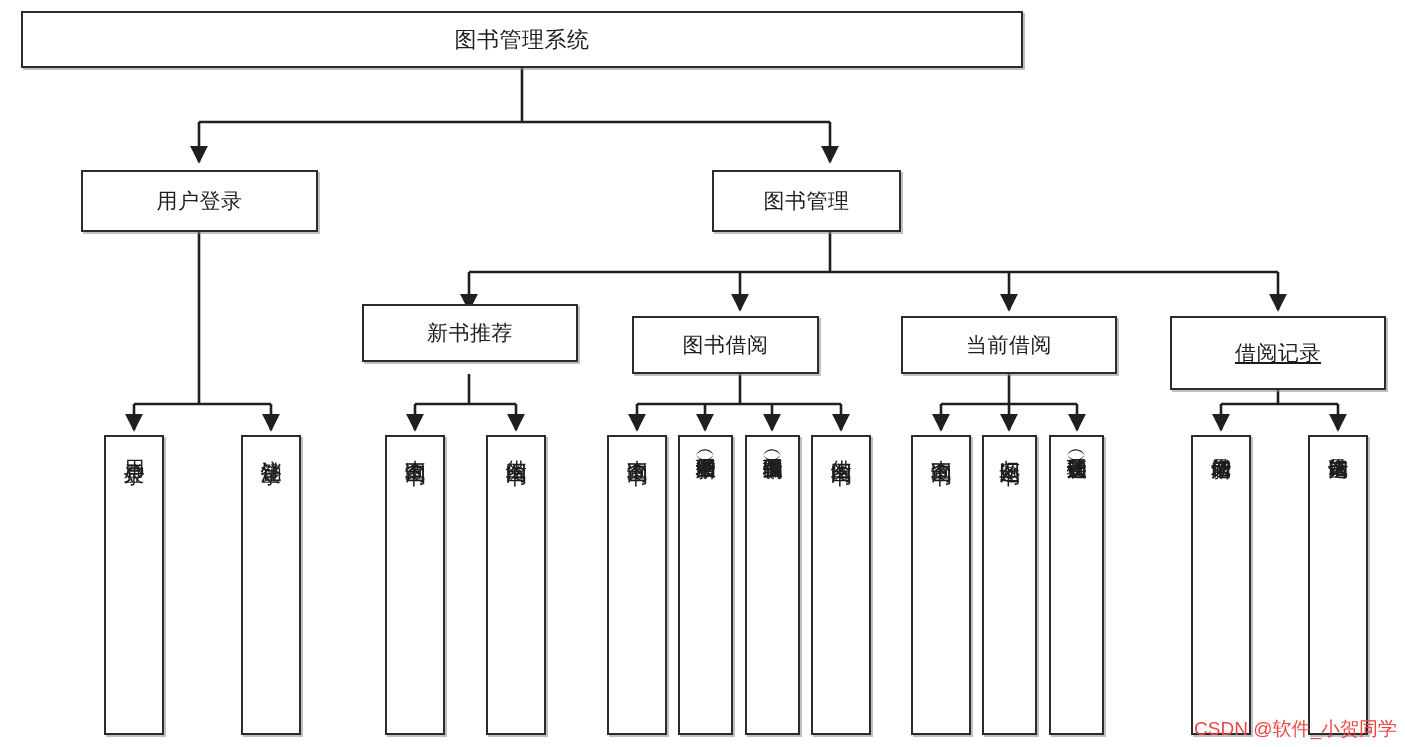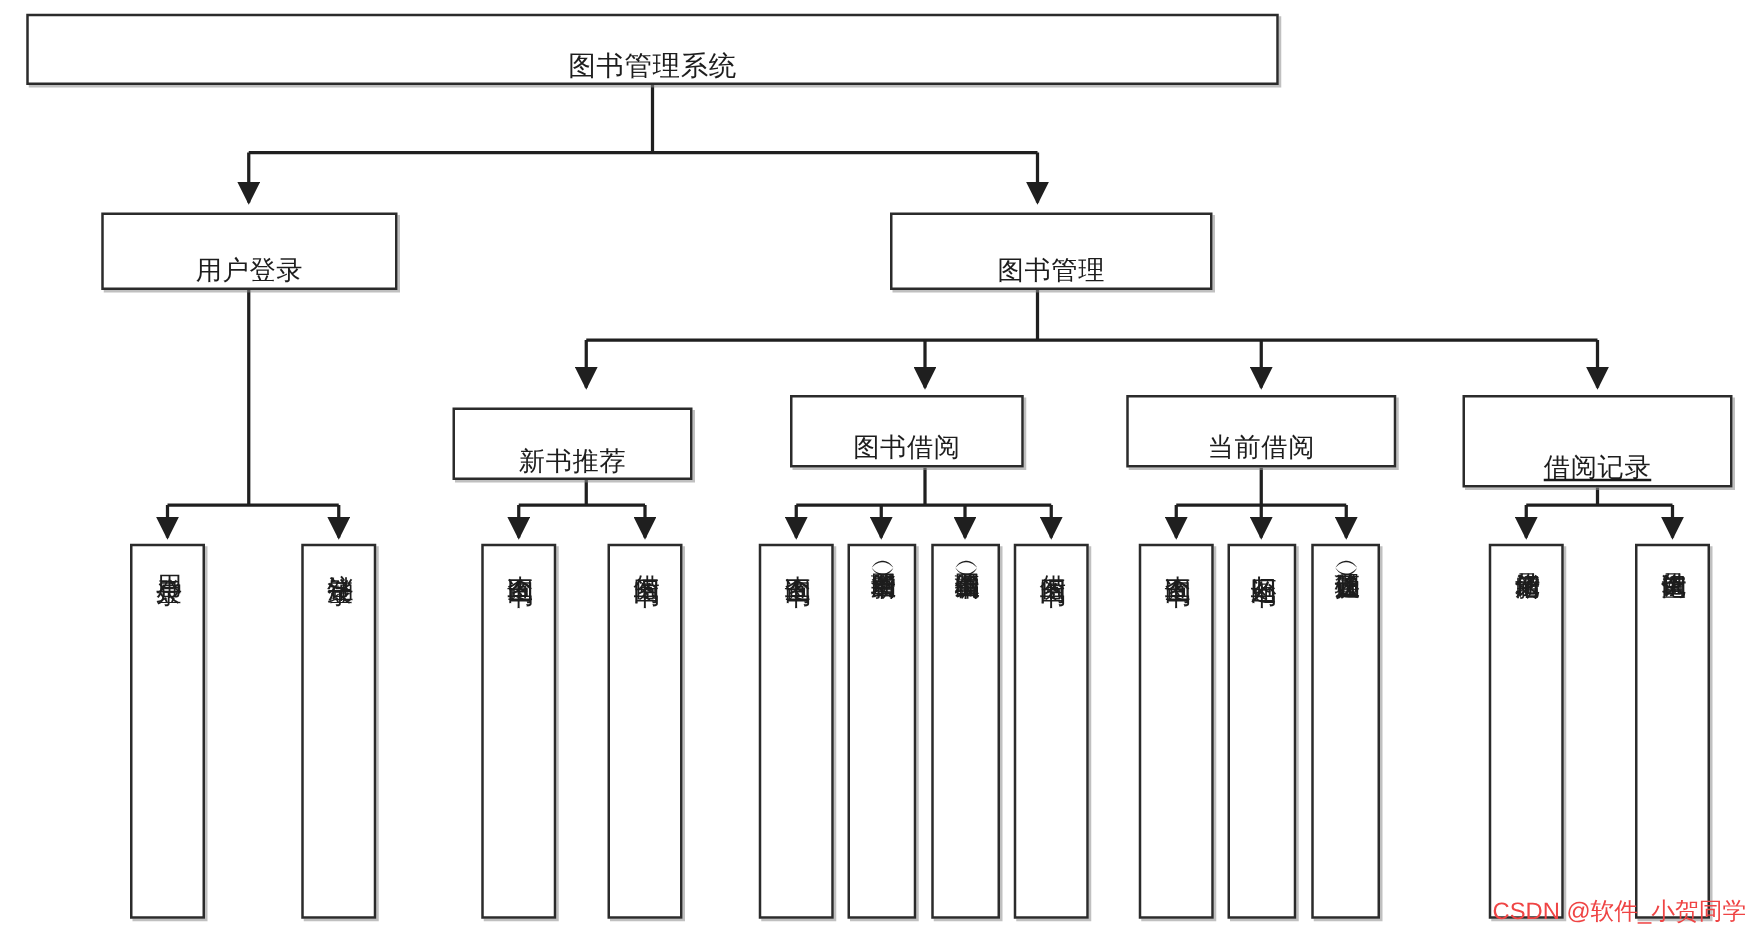--- a/index.html
+++ b/index.html
@@ -27,21 +27,21 @@
     height: 747px;
     pointer-events: none;
   }
   .node {
     position: absolute;
     box-sizing: border-box;
     background: #ffffff;
     border: 2.6px solid #2b2b2b;
     box-shadow: 2px 2px 0 rgba(140,140,140,0.55);
     display: flex;
-    align-items: flex-end;
+    align-items: center;
     justify-content: center;
     z-index: 2;
   }
   .node .label {
     font-size: 21px;
     line-height: 1.18;
     color: #1d1d1d;
     letter-spacing: 0.5px;
     text-align: center;
     white-space: nowrap;
@@ -132,25 +132,25 @@
     </g>
   </svg>
 
   <div class="node root" style="left:21px; top:11px; width:1002px; height:57px;">
     <span class="label">图书管理系统</span>
   </div>
 
   <div class="node" style="left:81px; top:170px; width:237px; height:62px;">
     <span class="label">用户登录</span>
   </div>
-  <div class="node" style="left:712px; top:170px; width:258px; height:62px;">
+  <div class="node" style="left:712px; top:170px; width:189px; height:62px;">
     <span class="label">图书管理</span>
   </div>
 
-  <div class="node" style="left:362px; top:326px; width:192px; height:58px;font-family:Liberation Serif, serif;">
+  <div class="node" style="left:362px; top:304px; width:216px; height:58px;">
     <span class="label">新书推荐</span>
   </div>
   <div class="node" style="left:632px; top:316px; width:187px; height:58px;">
     <span class="label">图书借阅</span>
   </div>
   <div class="node" style="left:901px; top:316px; width:216px; height:58px;">
     <span class="label">当前借阅</span>
   </div>
   <div class="node" style="left:1170px; top:316px; width:216px; height:74px;text-decoration:underline;">
     <span class="label">借阅记录</span>

